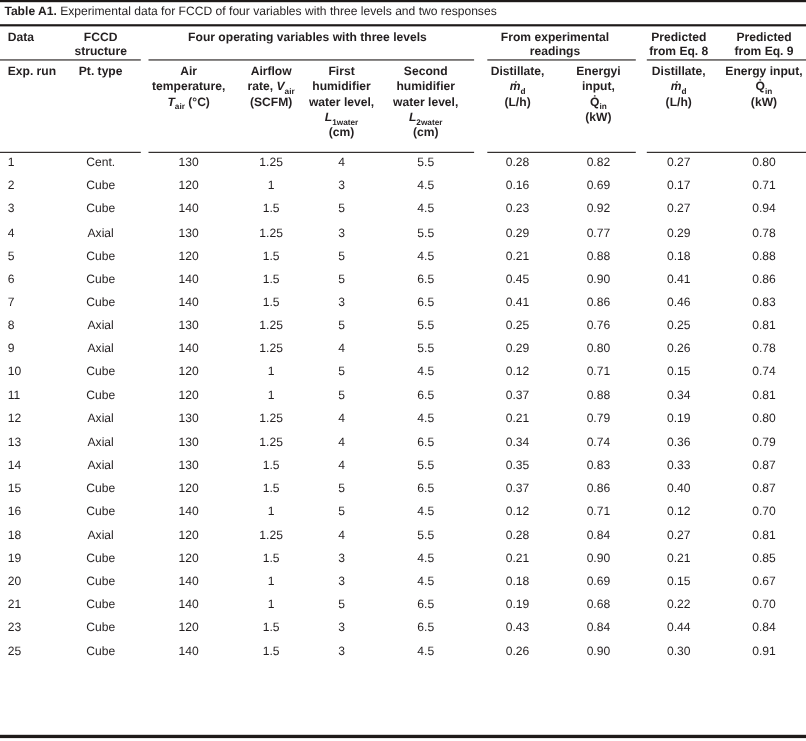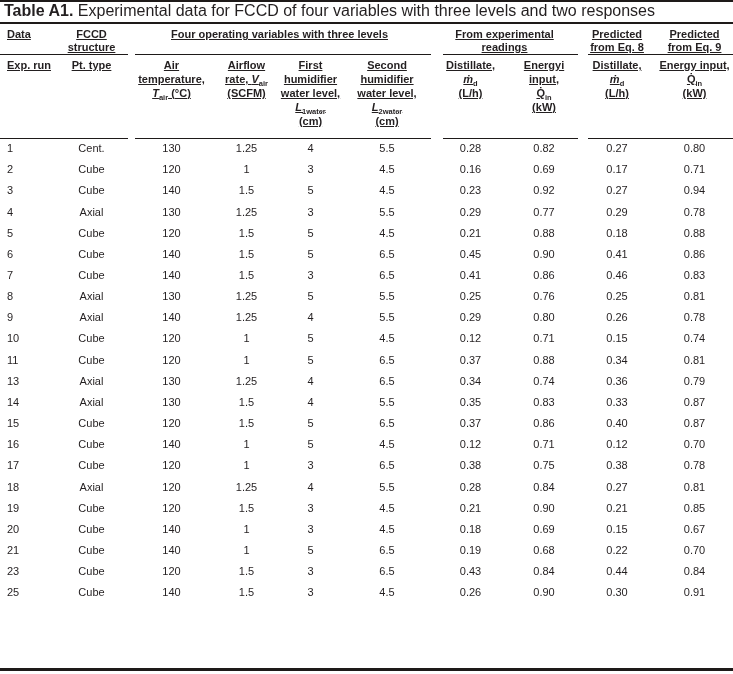--- a/index.html
+++ b/index.html
@@ -19,31 +19,31 @@
   .hr-g4a { top:54px; left:588px; width:145px; height:1.2px; }
   .hr-g1b { top:138px; left:0;     width:128px; height:1.2px; }
   .hr-g2b { top:138px; left:135px; width:296px; height:1.2px; }
   .hr-g3b { top:138px; left:443px; width:135px; height:1.2px; }
   .hr-g4b { top:138px; left:588px; width:145px; height:1.2px; }
   .hr-bottom   { top:668px; left:0; width:733px; height:2.5px; }
 
   
   .caption {
     position:absolute; top:4px; left:4px; width:725px;
-    font-size:16px; line-height:14px; white-space:nowrap;
+    font-size:11px; line-height:14px; white-space:nowrap;
   }
   .caption .bold { font-weight:bold; }
 
   
   table.data-table {
     position:absolute; top:24px; left:0; width:733px;
     border-collapse:collapse; table-layout:fixed;
   }
   th, td { font-size:11px; text-align:center; vertical-align:top; overflow:hidden; }
-  th { font-weight:bold;text-decoration:underline; }
+  th { font-weight:bold; }
   tr.group-row th { height:30px; padding-top:4px; line-height:13px; white-space:pre-line; }
   tr.sub-row th   { height:84px; padding-top:4px; }
   tr.sub-row th div { line-height:14px; height:14px; white-space:nowrap; }
   th.left, td.left { text-align:left; padding-left:7px; }
   tbody td { height:21.16px; vertical-align:middle; padding:0; line-height:11px; }
   .it { font-style:italic; }
   sub { font-size:7.5px; line-height:0; vertical-align:sub; }
 </style>
 </head>
 <body>
@@ -271,20 +271,32 @@
           <td>120</td>
           <td>1</td>
           <td>5</td>
           <td>6.5</td>
           <td>0.37</td>
           <td>0.88</td>
           <td>0.34</td>
           <td>0.81</td>
         </tr>
         <tr>
+          <td class="left">12</td>
+          <td>Axial</td>
+          <td>130</td>
+          <td>1.25</td>
+          <td>4</td>
+          <td>4.5</td>
+          <td>0.21</td>
+          <td>0.79</td>
+          <td>0.19</td>
+          <td>0.80</td>
+        </tr>
+        <tr>
           <td class="left">13</td>
           <td>Axial</td>
           <td>130</td>
           <td>1.25</td>
           <td>4</td>
           <td>6.5</td>
           <td>0.34</td>
           <td>0.74</td>
           <td>0.36</td>
           <td>0.79</td>
@@ -319,32 +331,20 @@
           <td>140</td>
           <td>1</td>
           <td>5</td>
           <td>4.5</td>
           <td>0.12</td>
           <td>0.71</td>
           <td>0.12</td>
           <td>0.70</td>
         </tr>
         <tr>
-          <td class="left">17</td>
-          <td>Cube</td>
-          <td>120</td>
-          <td>1</td>
-          <td>3</td>
-          <td>6.5</td>
-          <td>0.38</td>
-          <td>0.75</td>
-          <td>0.38</td>
-          <td>0.78</td>
-        </tr>
-        <tr>
           <td class="left">18</td>
           <td>Axial</td>
           <td>120</td>
           <td>1.25</td>
           <td>4</td>
           <td>5.5</td>
           <td>0.28</td>
           <td>0.84</td>
           <td>0.27</td>
           <td>0.81</td>

